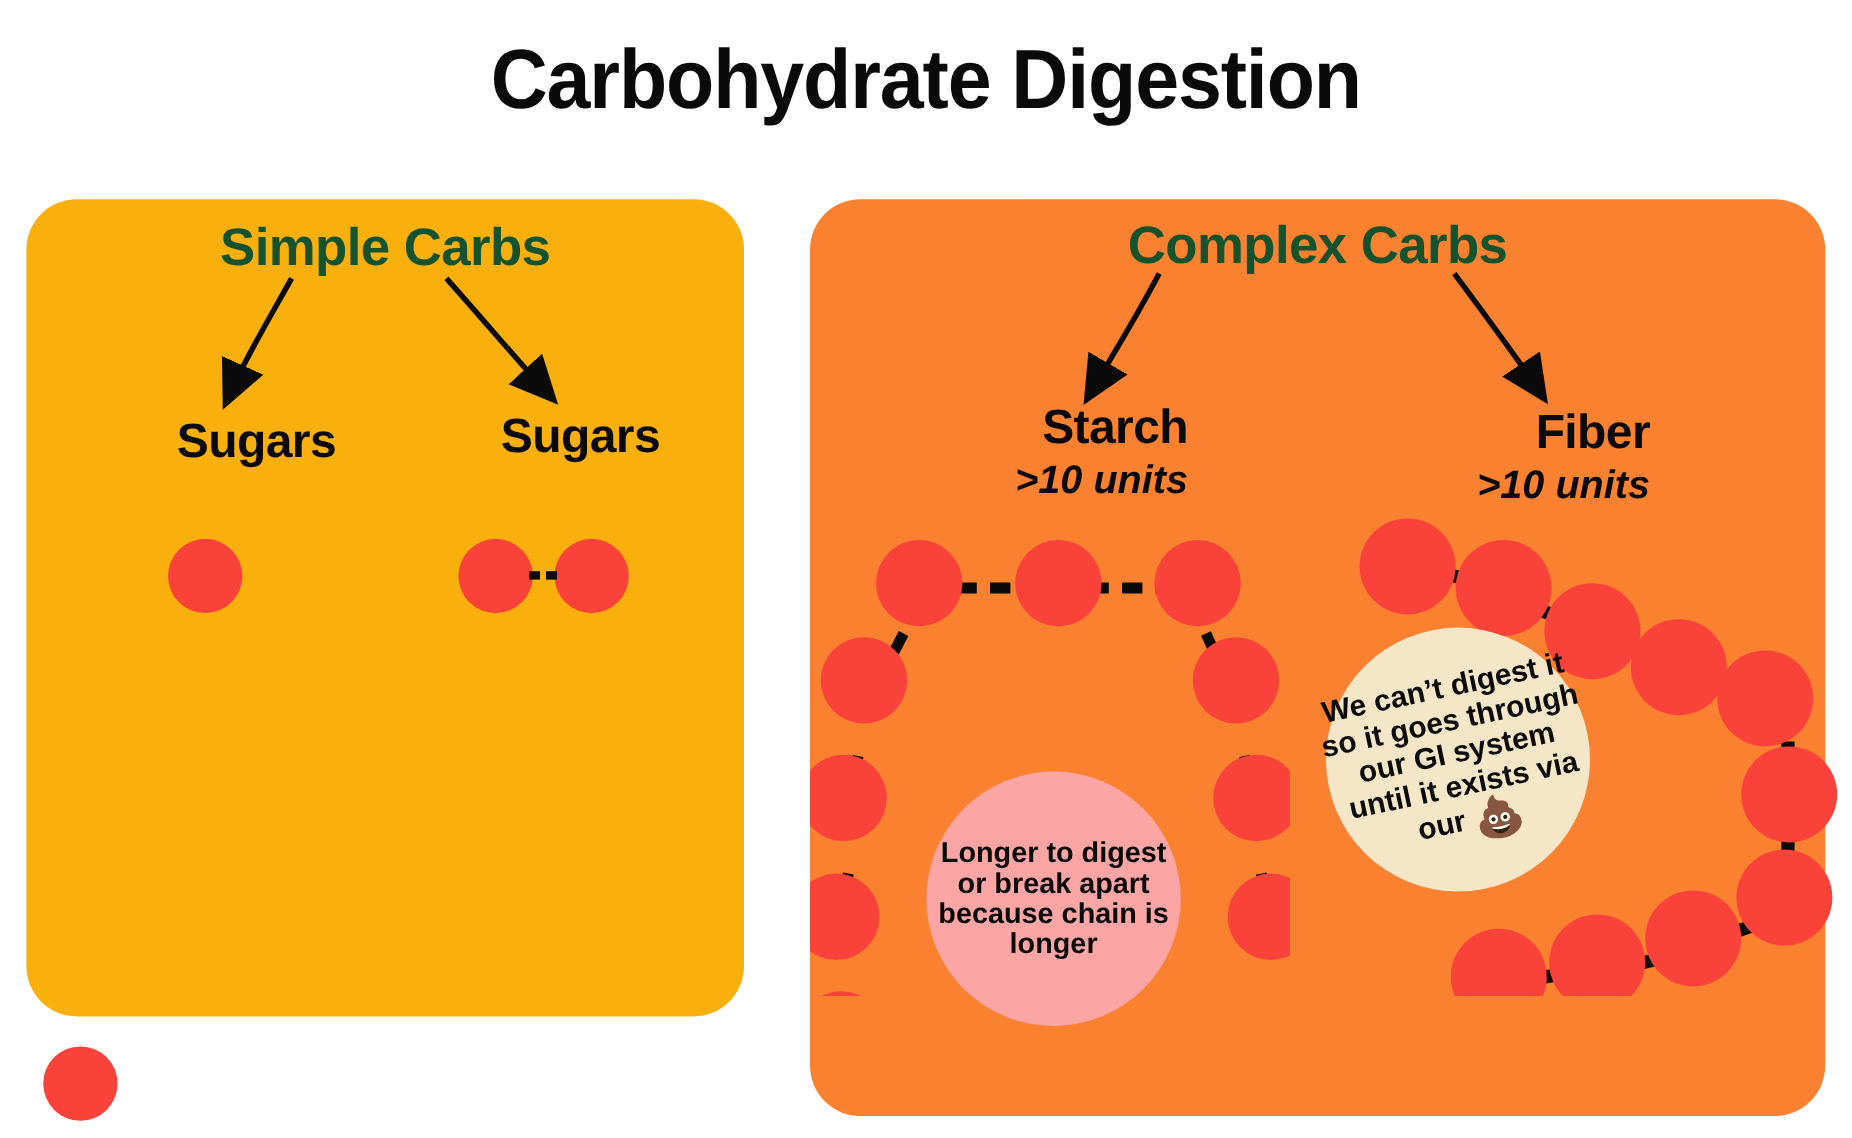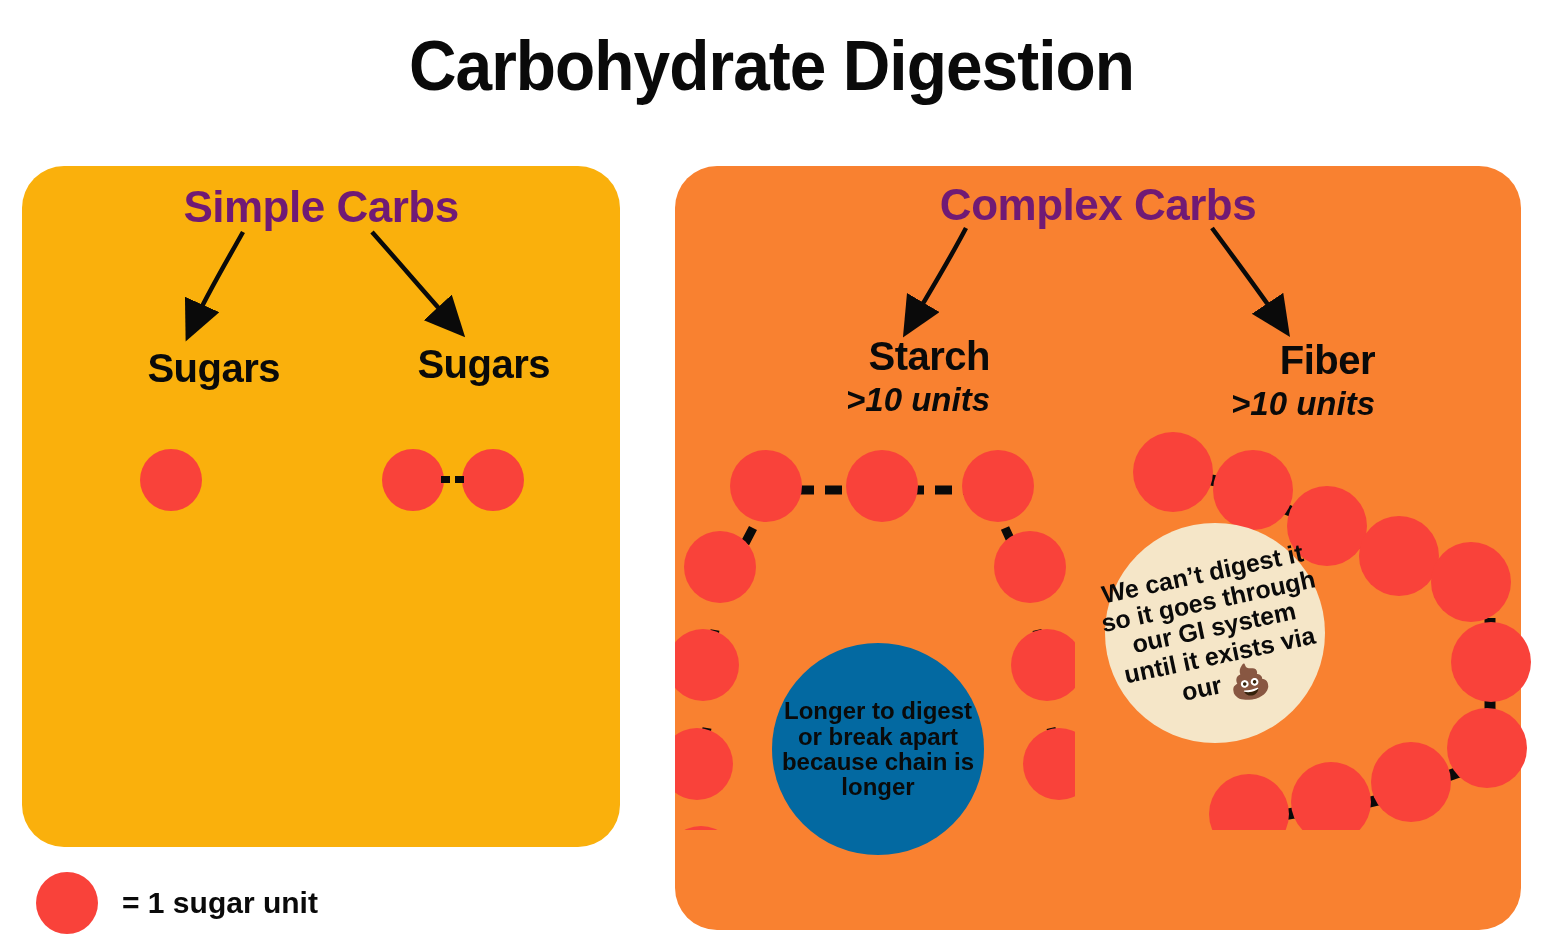--- a/index.html
+++ b/index.html
@@ -48,21 +48,21 @@
     width: 846px; height: 764px;
     background: #F98130;
   }
 
   .panel-heading {
     position: absolute;
     left: 0; width: 100%;
     text-align: center;
     font-size: 44px;
     font-weight: 700;
-    color: #701a75;
+    color: #14532d;
     letter-spacing: -0.5px;
   }
   #heading-simple { top: 16px; }
   #heading-complex { top: 14px; }
 
   
   .sub-group {
     position: absolute;
     text-align: right;
     color: #0a0a0a;
@@ -279,29 +279,28 @@
       <circle cx="356" cy="152" r="40" fill="#F9423A"></circle>
       <circle cx="376" cy="232" r="40" fill="#F9423A"></circle>
       <circle cx="372" cy="318" r="40" fill="#F9423A"></circle>
       <circle cx="296" cy="352" r="40" fill="#F9423A"></circle>
       <circle cx="216" cy="372" r="40" fill="#F9423A"></circle>
       <circle cx="134" cy="384" r="40" fill="#F9423A"></circle>
     </g>
   </svg>
 
 
-  <div class="bubble" id="bubble-starch" style="background: #0369a1;">
+  <div class="bubble" id="bubble-starch" style="background: #fca5a5;">
     <span class="bubble-text">Longer to digest or break apart because chain is longer</span>
   </div>
 
   <div class="bubble" id="bubble-fiber" style="background: rgb(245, 230, 200);">
     <span class="bubble-text">
       <span>We can’t digest it so it goes through our GI system until it exists via our</span>
       <span class="poop-glyph">💩</span>
     </span>
   </div>
 
   <div id="legend">
     <div id="legend-swatch" style="background: rgb(249, 66, 58);"></div>
-    <div id="legend-label">= 1 sugar unit</div>
   </div>
 
 </div>
 
 </body></html>

